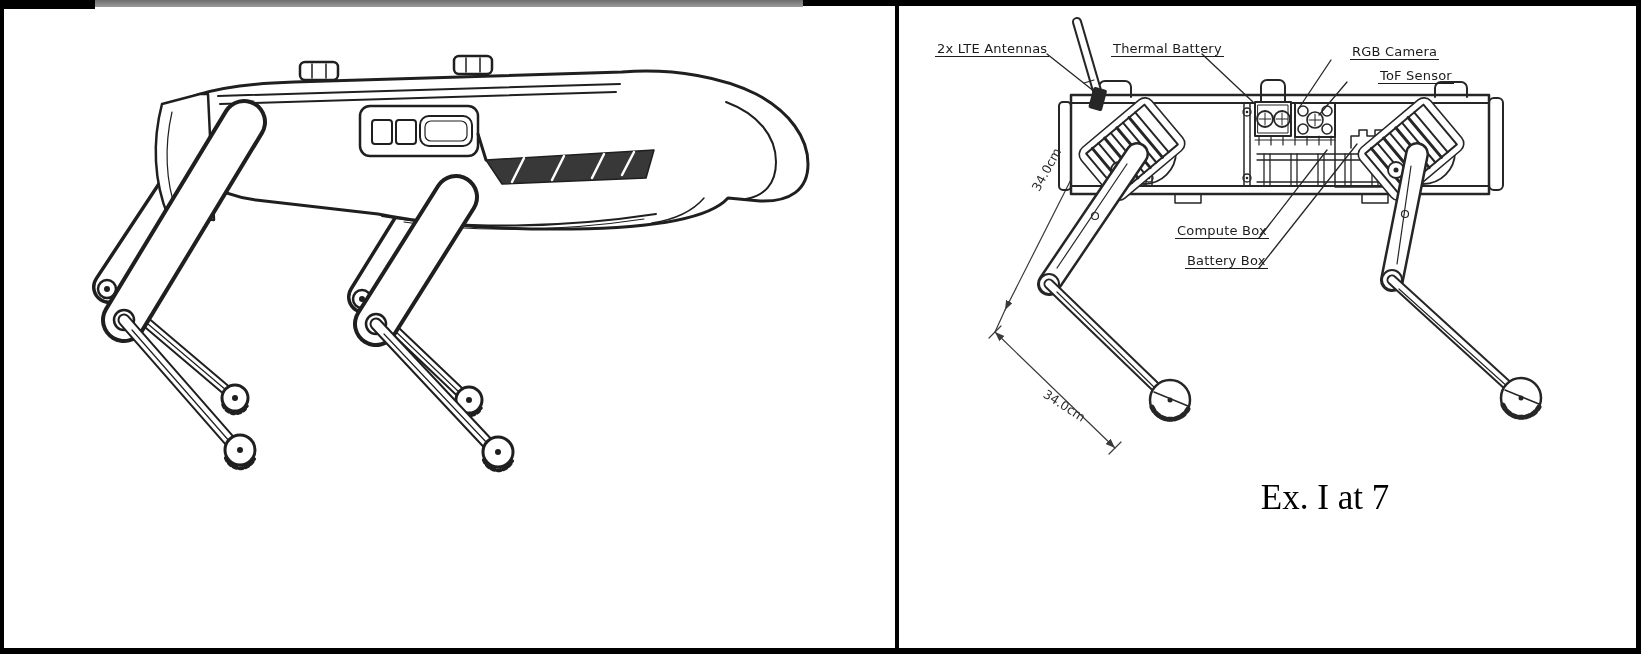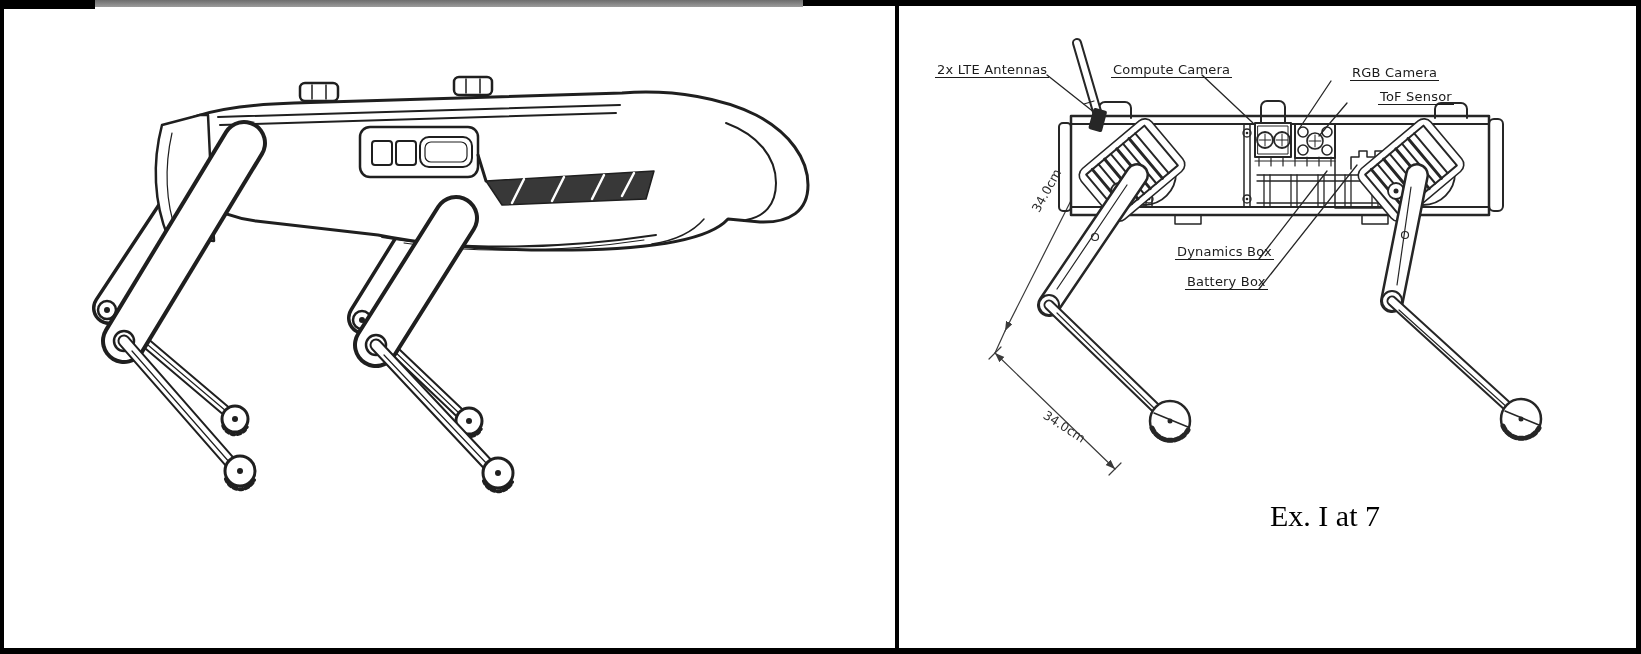--- a/index.html
+++ b/index.html
@@ -7,30 +7,30 @@
         font-family:"Liberation Serif", serif;}
   .bstrip{position:absolute;background:#000;}
   .strip-top{left:0;right:0;top:0;height:6px;}
   .strip-top-thick{left:0;width:95px;top:0;height:9px;}
   .strip-top-gray{position:absolute;left:95px;width:708px;top:0;height:7px;
         background:linear-gradient(#6d6d6d,#9c9c9c);}
   .strip-bottom{left:0;right:0;bottom:0;height:6px;}
   .strip-left{left:0;top:0;bottom:0;width:4px;}
   .strip-right{right:0;top:0;bottom:0;width:5px;}
   .divider{position:absolute;left:895px;width:4px;top:0;bottom:0;background:#000;}
-  .cell{position:absolute;top:23px;bottom:6px;}
+  .cell{position:absolute;top:2px;bottom:6px;}
   .cell-left{left:4px;width:891px;}
   .cell-right{left:899px;right:5px;}
   .cell svg{position:absolute;left:0;top:0;}
   .caption-left{position:absolute;left:0;right:0;top:456px;text-align:center;
         color:#000;font-size:33px;line-height:39px;white-space:nowrap;}
   .caption-left .it{font-style:italic;}
   .caption-left .sc{font-variant:small-caps;}
   .caption-right{position:absolute;left:426px;top:476px;transform:translateX(-50%);
-        color:#000;font-size:30px;white-space:nowrap;}
+        color:#000;font-size:35px;white-space:nowrap;}
   .dlabel{position:absolute;font-family:"DejaVu Sans", sans-serif;font-size:13px;
         color:#1c1c1c;letter-spacing:.2px;border-bottom:1.5px solid #1c1c1c;
         padding:0 2px 1px 2px;white-space:nowrap;line-height:13px;}
   .dimlabel{position:absolute;font-family:"DejaVu Sans", sans-serif;font-size:12.5px;
         color:#2c2c2c;white-space:nowrap;transform-origin:center;}
   .lbl-lte{left:36px;top:40px;}
   .lbl-thermal{left:212px;top:40px;}
   .lbl-rgb{left:427px;top:43px;margin-left:24px;}
   .lbl-tof{left:443px;top:67px;margin-left:36px;}
   .lbl-compute{left:276px;top:222px;}
@@ -327,23 +327,23 @@
           <line x1="303" y1="52" x2="354" y2="100"></line>
           <line x1="432" y1="58" x2="400" y2="106"></line>
           <line x1="448" y1="80" x2="420" y2="113"></line>
           <line x1="360" y1="236" x2="428" y2="148"></line>
           <line x1="360" y1="266" x2="458" y2="142"></line>
         </g>
       </g>
     </svg>
 
     <div class="dlabel lbl-lte">2x LTE Antennas</div>
-    <div class="dlabel lbl-thermal">Compute Camera</div>
+    <div class="dlabel lbl-thermal">Thermal Battery</div>
     <div class="dlabel lbl-rgb">RGB Camera</div>
     <div class="dlabel lbl-tof">ToF Sensor</div>
-    <div class="dlabel lbl-compute">Dynamics Box</div>
+    <div class="dlabel lbl-compute">Compute Box</div>
     <div class="dlabel lbl-battery">Battery Box</div>
     <div class="dimlabel lbl-dim-upper">34.0cm</div>
     <div class="dimlabel lbl-dim-lower">34.0cm</div>
 
     <div class="caption-right">Ex. I at 7</div>
   </div>
 </div>
 
 </body></html>

